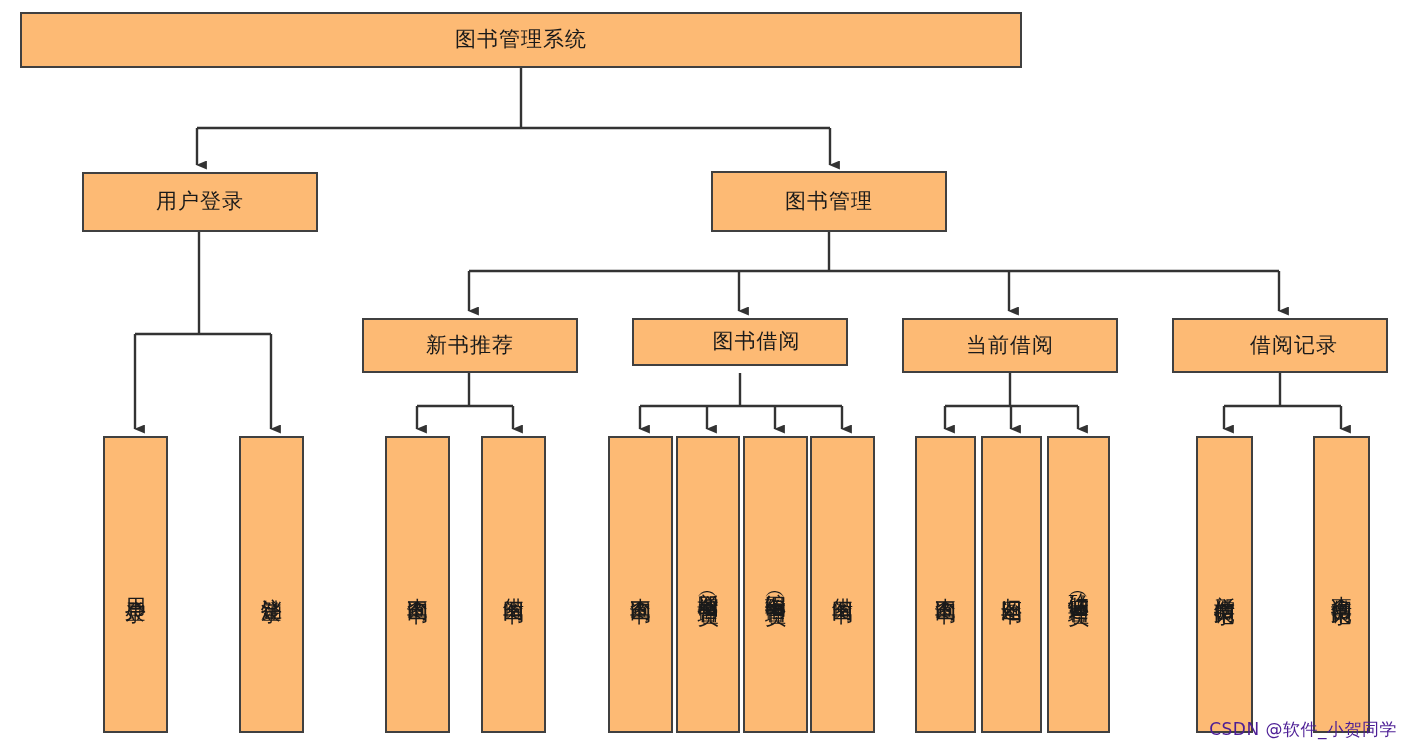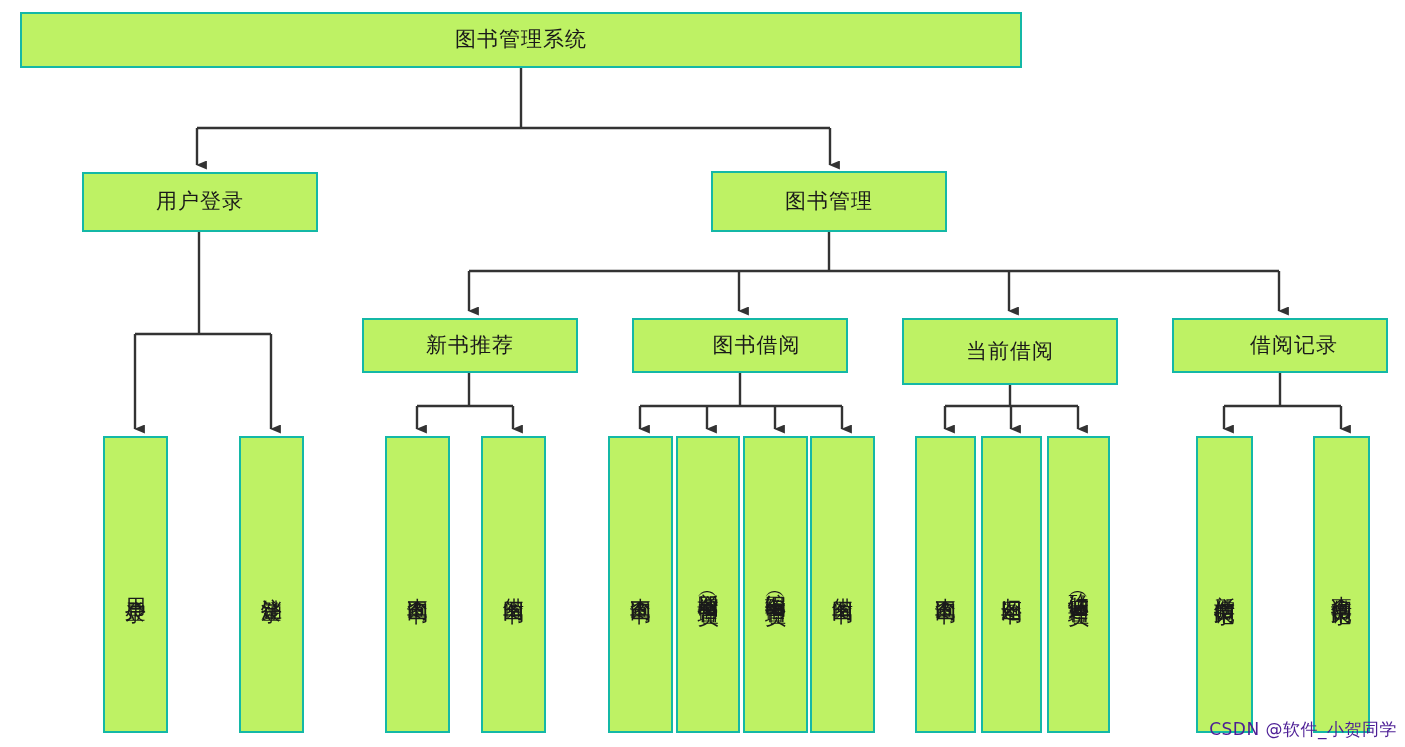--- a/index.html
+++ b/index.html
@@ -22,22 +22,22 @@
     position: absolute;
     left: 0;
     top: 0;
     width: 1405px;
     height: 747px;
     pointer-events: none;
   }
   .node {
     position: absolute;
     box-sizing: border-box;
-    background: #bef264;
-    border: 2px solid #14b8a6;
+    background: #fdba74;
+    border: 2px solid #404040;
     display: flex;
     align-items: center;
     justify-content: center;
     color: #1a1a1a;
     text-align: center;
     z-index: 2;
   }
   .node-h {
     font-size: 21px;
     letter-spacing: 1px;
@@ -133,24 +133,24 @@
   <div class="node node-h" style="left:82px; top:172px; width:236px; height:60px;">
     <span>用户登录</span>
   </div>
   <div class="node node-h" style="left:362px; top:318px; width:216px; height:55px;">
     <span>新书推荐</span>
   </div>
 
   <div class="node node-h" style="left:711px; top:171px; width:236px; height:61px;">
     <span>图书管理</span>
   </div>
-  <div class="node node-h" style="left:632px; top:318px; width:216px; height:55px;padding-left:33px;">
+  <div class="node node-h" style="left:632px; top:318px; width:216px; height:48px;padding-left:33px;">
     <span>图书借阅</span>
   </div>
-  <div class="node node-h" style="left:902px; top:318px; width:216px; height:67px;">
+  <div class="node node-h" style="left:902px; top:318px; width:216px; height:55px;">
     <span>当前借阅</span>
   </div>
   <div class="node node-h" style="left:1172px; top:318px; width:216px; height:55px;padding-left:28px;">
     <span>借阅记录</span>
   </div>
 
   <div class="node node-v" style="left:103px; top:436px; width:65px; height:297px;">
     <span>用户登录</span>
   </div>
   <div class="node node-v" style="left:239px; top:436px; width:65px; height:297px;">

